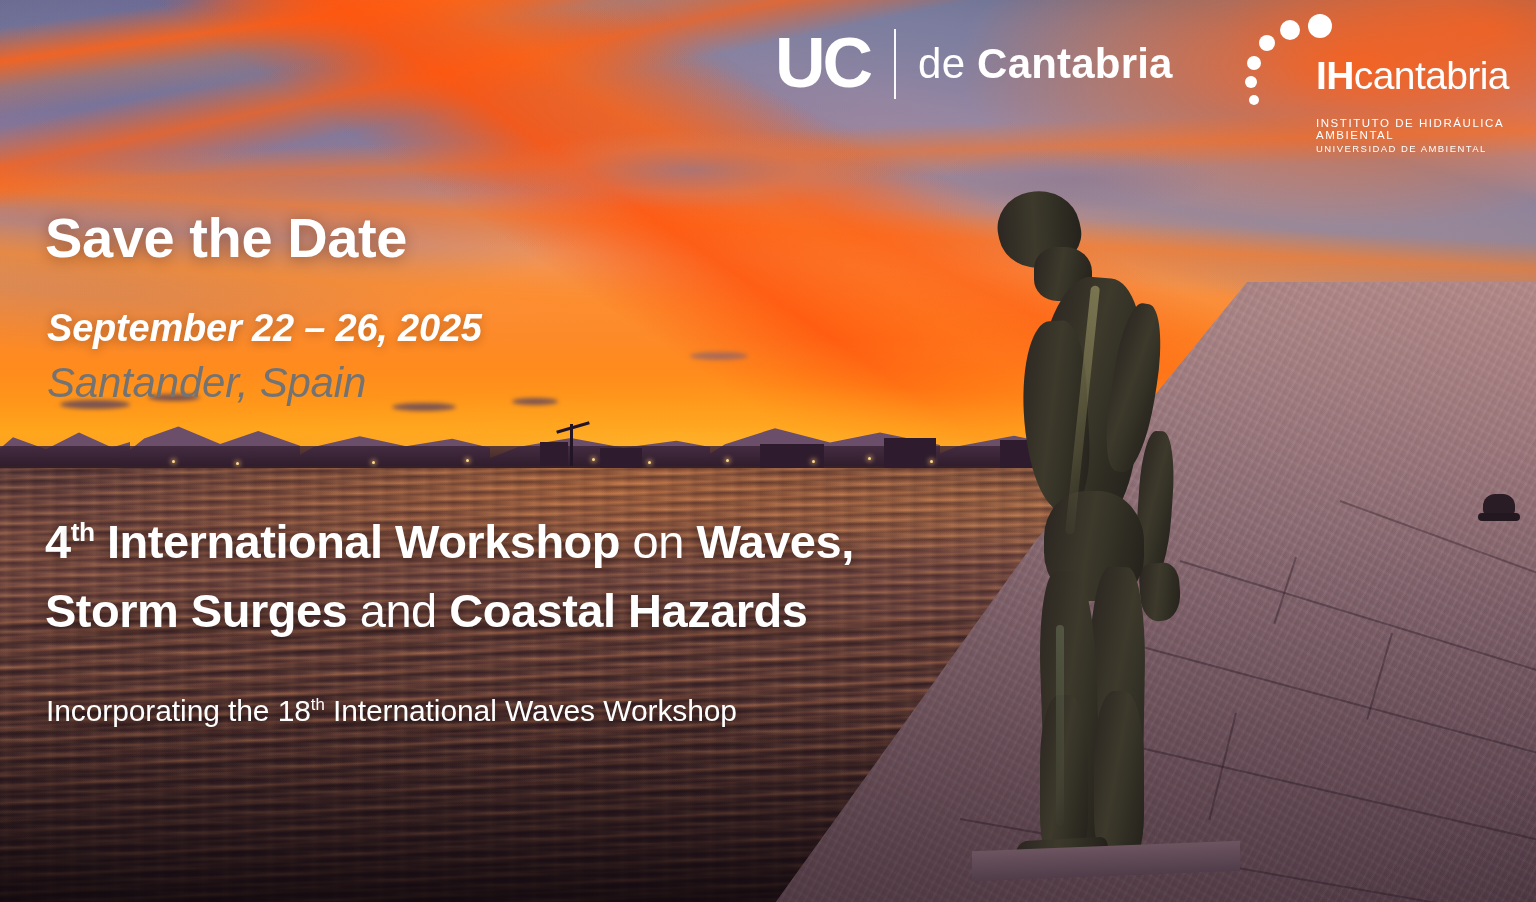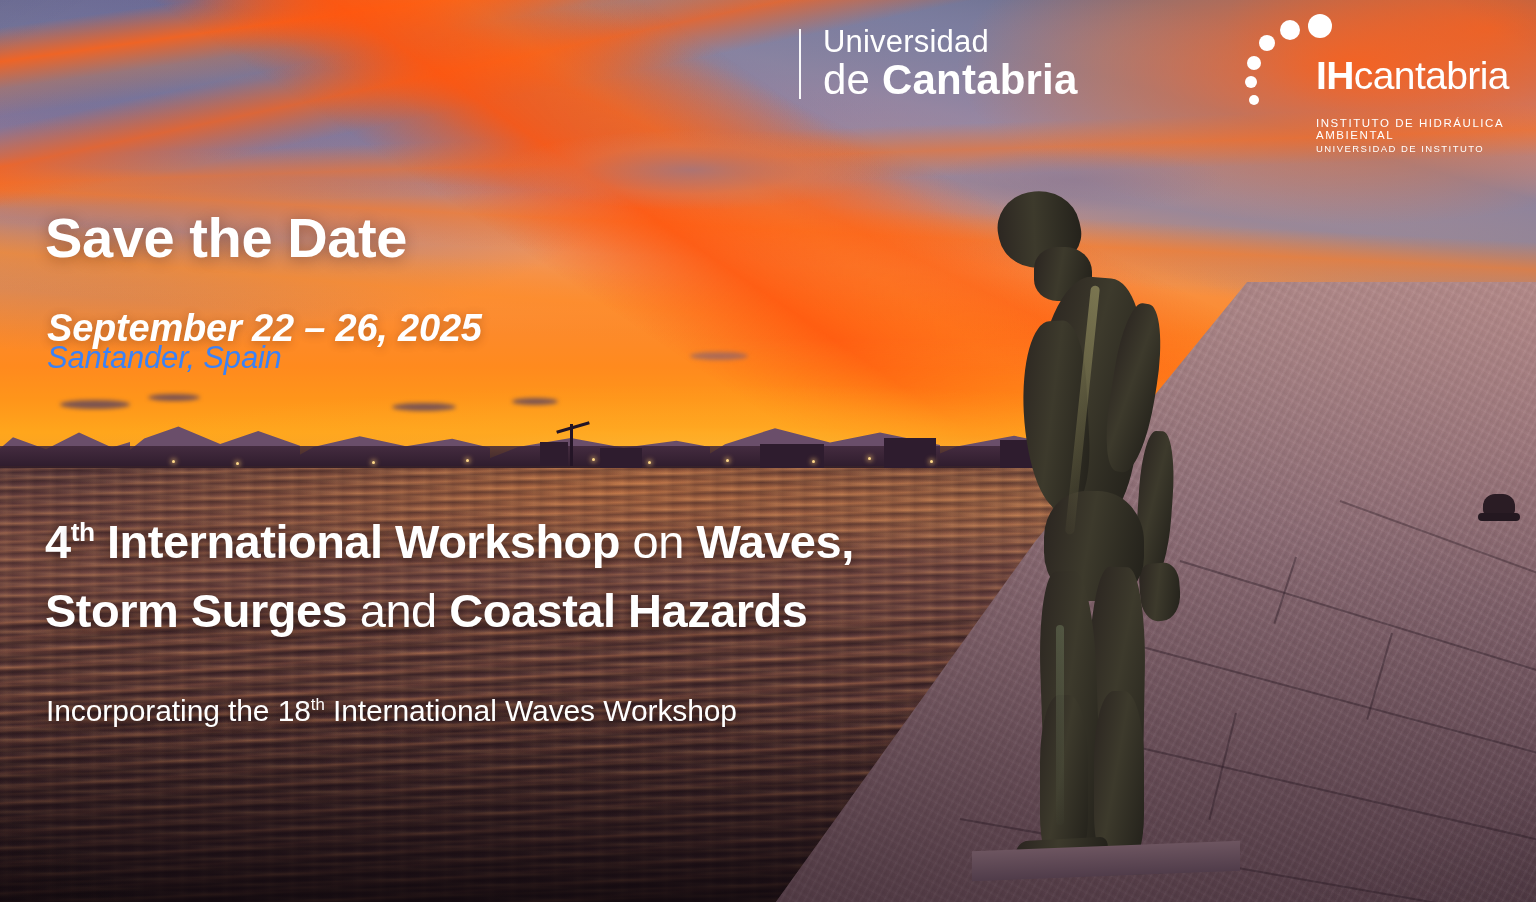--- a/index.html
+++ b/index.html
@@ -245,22 +245,22 @@
     font-size:56px; font-weight:bold; letter-spacing:-.4px;
     text-shadow:0 2px 14px rgba(60,20,10,.38);
   }
   #event-dates {
     left:47px; top:307px;
     font-size:38px; font-weight:bold; font-style:italic; letter-spacing:-.2px;
     text-shadow:0 2px 10px rgba(60,20,10,.30);
     text-align:center;
   }
   #event-location {
-    left:47px; top:340px;
-    font-size:31px; font-style:italic; font-weight:normal; color:#3b82f6;
+    left:47px; top:359px;
+    font-size:42px; font-style:italic; font-weight:normal; color:#737373;
     letter-spacing:-.2px;
   }
 
   #workshop-title {
     left:45px; top:508px;
     font-size:47px; font-weight:normal; line-height:1.46; letter-spacing:-.5px;
     text-shadow:0 2px 12px rgba(20,8,6,.55);
   }
   #workshop-title b { font-weight:bold; }
 
@@ -426,40 +426,40 @@
 
       <div class="st" style="left:118px; top:100px; width:9px; height:250px; border-radius:6px; background:linear-gradient(180deg, rgba(176,170,112,.55), rgba(110,104,70,.10)); transform:rotate(6deg);"></div>
       <div class="st" style="left:96px;  top:440px; width:8px; height:200px; border-radius:6px; background:linear-gradient(180deg, rgba(122,138,104,.40), rgba(80,92,70,.05));"></div>
     </div>
     <div class="plinth"></div>
 
     <div class="vign"></div>
   </div>
 
   <div id="uc-logo">
+    <div id="uc-mark">UC</div>
     <div id="uc-divider"></div>
     <div id="uc-wordmark">
-      <div id="uc-line1">Universidad</div>
       <div id="uc-line2"><span>de </span><span class="bold">Cantabria</span></div>
     </div>
   </div>
 
   <div id="ih-logo">
     <div id="ih-dots">
       <div class="ihdot" style="left:68px; top:2px;  width:24px; height:24px;"></div>
       <div class="ihdot" style="left:40px; top:8px;  width:20px; height:20px;"></div>
       <div class="ihdot" style="left:19px; top:23px; width:16px; height:16px;"></div>
       <div class="ihdot" style="left:7px;  top:44px; width:14px; height:14px;"></div>
       <div class="ihdot" style="left:5px;  top:64px; width:12px; height:12px;"></div>
       <div class="ihdot" style="left:9px;  top:83px; width:10px; height:10px;"></div>
     </div>
     <div id="ih-text">
       <div id="ih-name"><span class="ih">IH</span><span class="cant">cantabria</span></div>
       <div id="ih-sub1">INSTITUTO DE HIDRÁULICA AMBIENTAL</div>
-      <div id="ih-sub2">UNIVERSIDAD DE INSTITUTO</div>
+      <div id="ih-sub2">UNIVERSIDAD DE AMBIENTAL</div>
     </div>
   </div>
 
   <div class="txt" id="save-the-date">Save the Date</div>
   <div class="txt" id="event-dates">September 22 – 26, 2025</div>
   <div class="txt" id="event-location">Santander, Spain</div>
 
   <div class="txt" id="workshop-title">
     <div><b>4</b><b><sup>th</sup></b><b> International Workshop</b><span> on </span><b>Waves,</b></div>
     <div><b>Storm Surges</b><span> and </span><b>Coastal Hazards</b></div>

